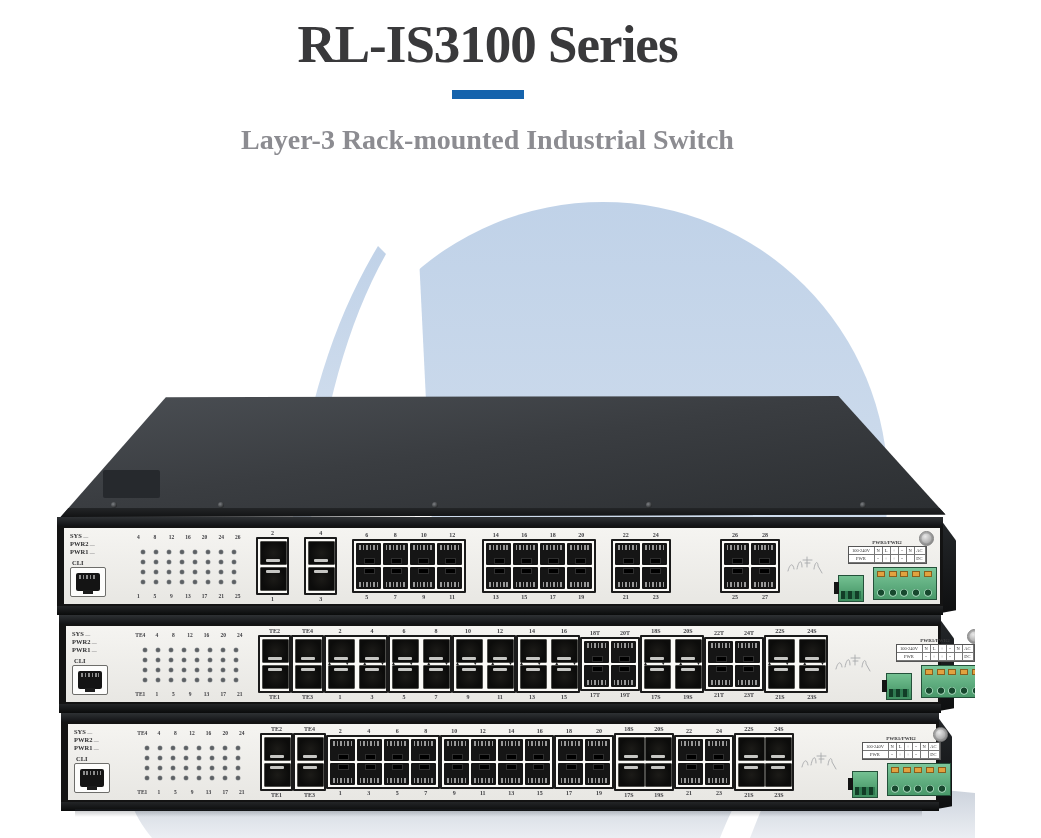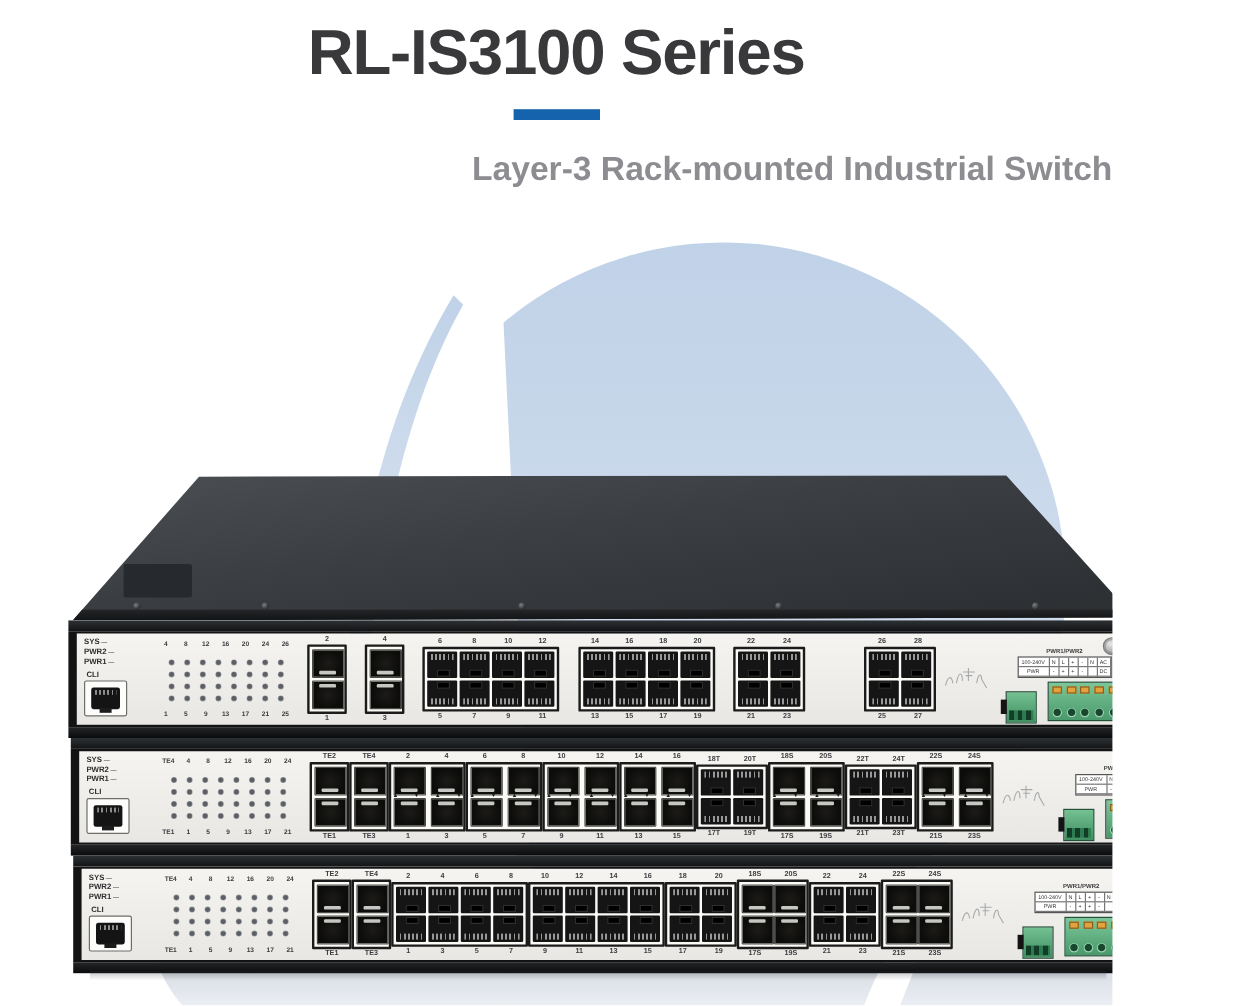--- a/index.html
+++ b/index.html
@@ -1,23 +1,23 @@
 <!DOCTYPE html>
 <html><head>
 <meta charset="utf-8">
 <style>
   html,body{margin:0;padding:0;background:#fff;}
   .canvas{position:relative;width:927px;height:838px;overflow:hidden;background:#fff;
-          font-family:Liberation Sans, sans-serif;}
+          font-family:Liberation Serif, serif;padding-left:48px;}
   .bg{position:absolute;left:0;top:0;z-index:0;}
   
   .header{position:absolute;left:0;top:0;width:100%;text-align:center;z-index:3;}
   .title{margin:14px 0 0 0;font-size:53px;font-weight:bold;letter-spacing:-1px;color:#39393b;}
   .accent{width:72px;height:9px;margin:16px auto 0 auto;}
-  .subtitle{margin:25px 0 0 0;font-size:28px;font-weight:bold;color:#8c8c91;text-align:right;}
+  .subtitle{margin:25px 0 0 0;font-size:28px;font-weight:bold;color:#8c8c91;}
   
   .stack{position:absolute;left:57px;top:396px;width:892px;z-index:2;}
   .chassis-top{position:relative;width:892px;height:121px;
     background:linear-gradient(172deg,#4b4f54 0%,#3a3d41 45%,#2b2e31 100%);
     clip-path:polygon(12.2% 1%,87.6% 0%,99.6% 98%,0.4% 100%);}
   .chassis-top .lip{position:absolute;left:0;right:0;bottom:0;height:9px;background:linear-gradient(#232527,#121314);}
   .chassis-top .patch{position:absolute;left:5.2%;bottom:16%;width:6.4%;height:23%;background:#26292d;border-radius:2px;}
   .screw{position:absolute;bottom:9px;width:6px;height:6px;border-radius:50%;
     background:radial-gradient(circle at 35% 35%,#7d8084,#2a2c2e 70%);}
   .unit{position:relative;}

